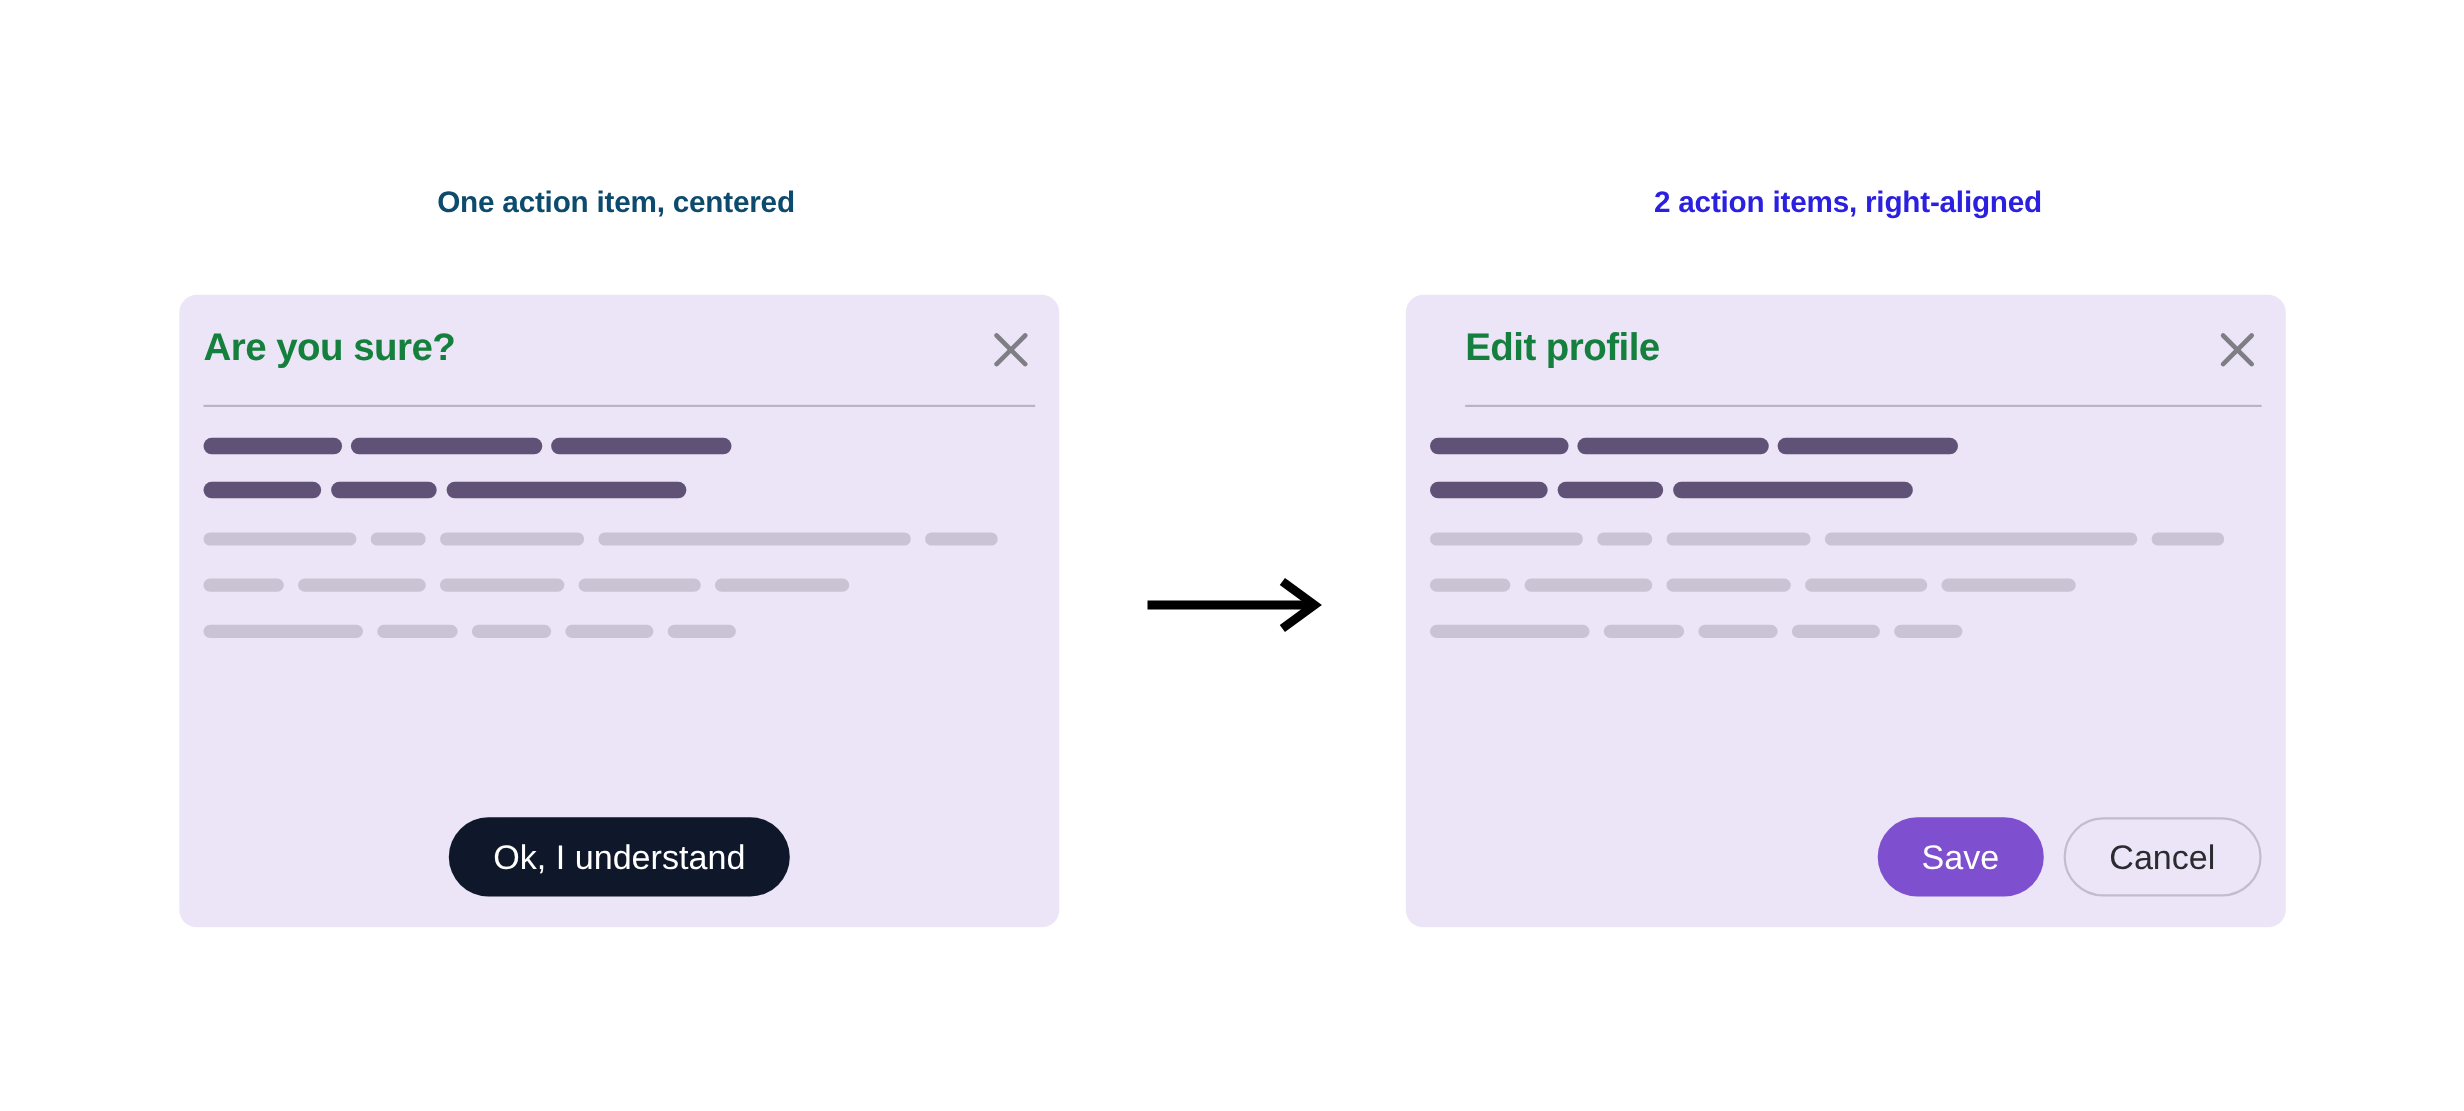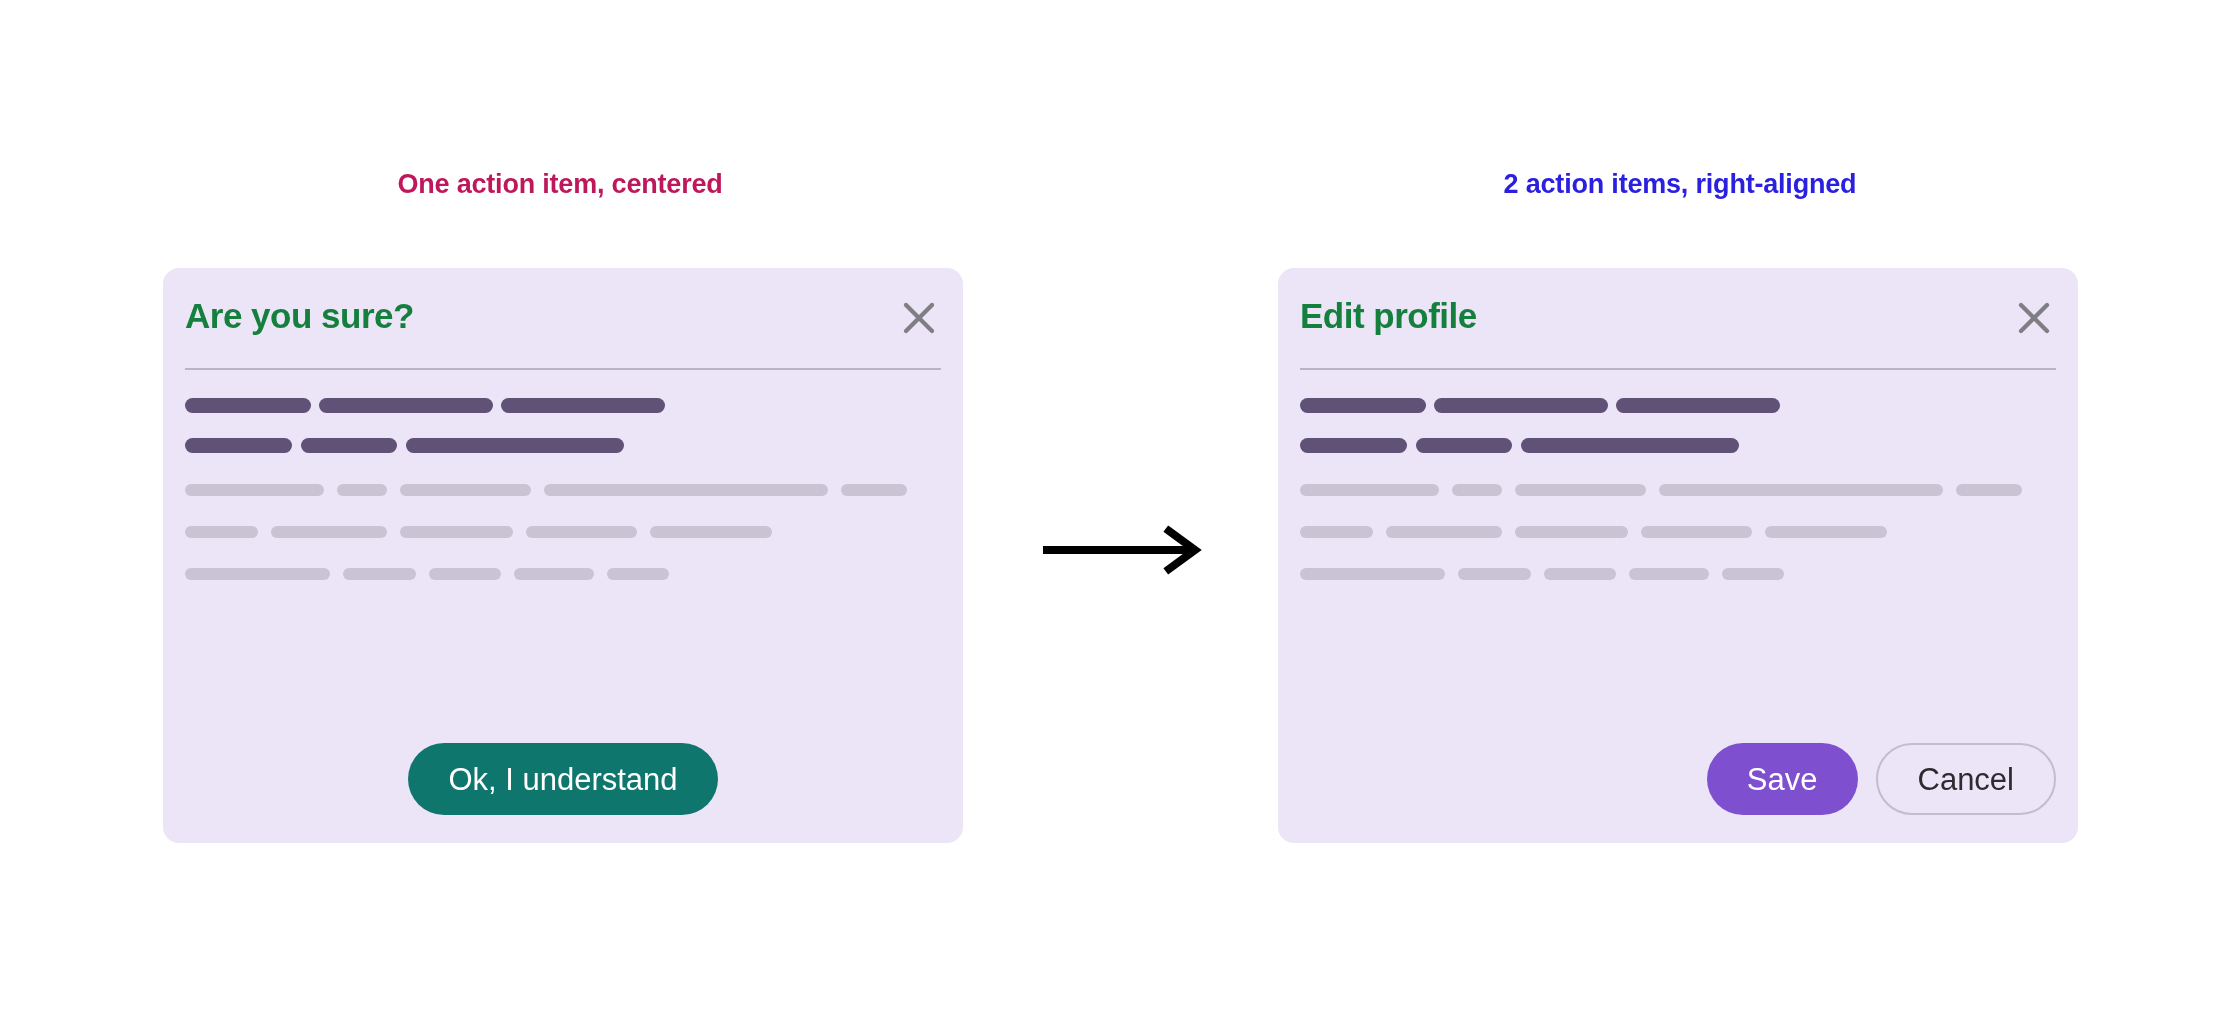--- a/index.html
+++ b/index.html
@@ -33,21 +33,21 @@
   .caption-right { left: 1120px; top: 169px; width: 1120px; }
 
   
   .card {
     position: absolute;
     background: #EBE5F7;
     border-radius: 16px;
     padding: 0;
   }
   .card-left  { left: 163px;  top: 268px; width: 800px; height: 575px; }
-  .card-right { left: 1278px; top: 268px; width: 800px; height: 575px; }
+  .card-right { left: 1278px; top: 268px; width: 800px; height: 575px; padding-left: 32px; }
 
   .card-header {
     position: relative;
     height: 102px;
     padding: 0 24px 0 22px;
   }
   .card-title {
     position: absolute;
     left: 22px;
     top: 30px;
@@ -154,21 +154,21 @@
     fill: none;
     stroke-linecap: square;
     stroke-linejoin: miter;
   }
 </style>
 </head>
 <body>
 
 <div class="stage">
 
-  <div class="caption caption-left" style="color: #be185d;">One action item, centered</div>
+  <div class="caption caption-left" style="color: #0c4a6e;">One action item, centered</div>
 
   <div class="caption caption-right" style="color: rgb(43, 32, 224);">2 action items, right-aligned</div>
 
   <div class="card card-left" style="background: rgb(235, 229, 247);">
     <div class="card-header">
       <div class="card-title">Are you sure?</div>
 
       <svg class="close-icon" viewBox="0 0 44 44">
         <line x1="9" y1="9" x2="35" y2="35"></line>
         <line x1="35" y1="9" x2="9" y2="35"></line>
@@ -205,21 +205,21 @@
         <div class="sk-row light" style="gap: 13px; margin-bottom: 0px;">
           <div class="sk-bar light" style="width: 145px; background: rgb(201, 195, 212);"></div>
           <div class="sk-bar light" style="width: 73px; background: rgb(201, 195, 212);"></div>
           <div class="sk-bar light" style="width: 72px; background: rgb(201, 195, 212);"></div>
           <div class="sk-bar light" style="width: 80px; background: rgb(201, 195, 212);"></div>
           <div class="sk-bar light" style="width: 62px; background: rgb(201, 195, 212);"></div>
         </div>
       </div>
 
     <div class="card-footer footer-center">
-      <button class="btn btn-primary" style="background: #0f766e;">Ok, I understand</button>
+      <button class="btn btn-primary" style="background: #0f172a;">Ok, I understand</button>
     </div>
   </div>
 
   <svg class="arrow" viewBox="0 0 160 50">
     <line x1="4" y1="25" x2="148" y2="25"></line>
     <path d="M 126 6 L 152 25 L 126 44"></path>
   </svg>
 
   <div class="card card-right" style="background: rgb(235, 229, 247);">
     <div class="card-header">

